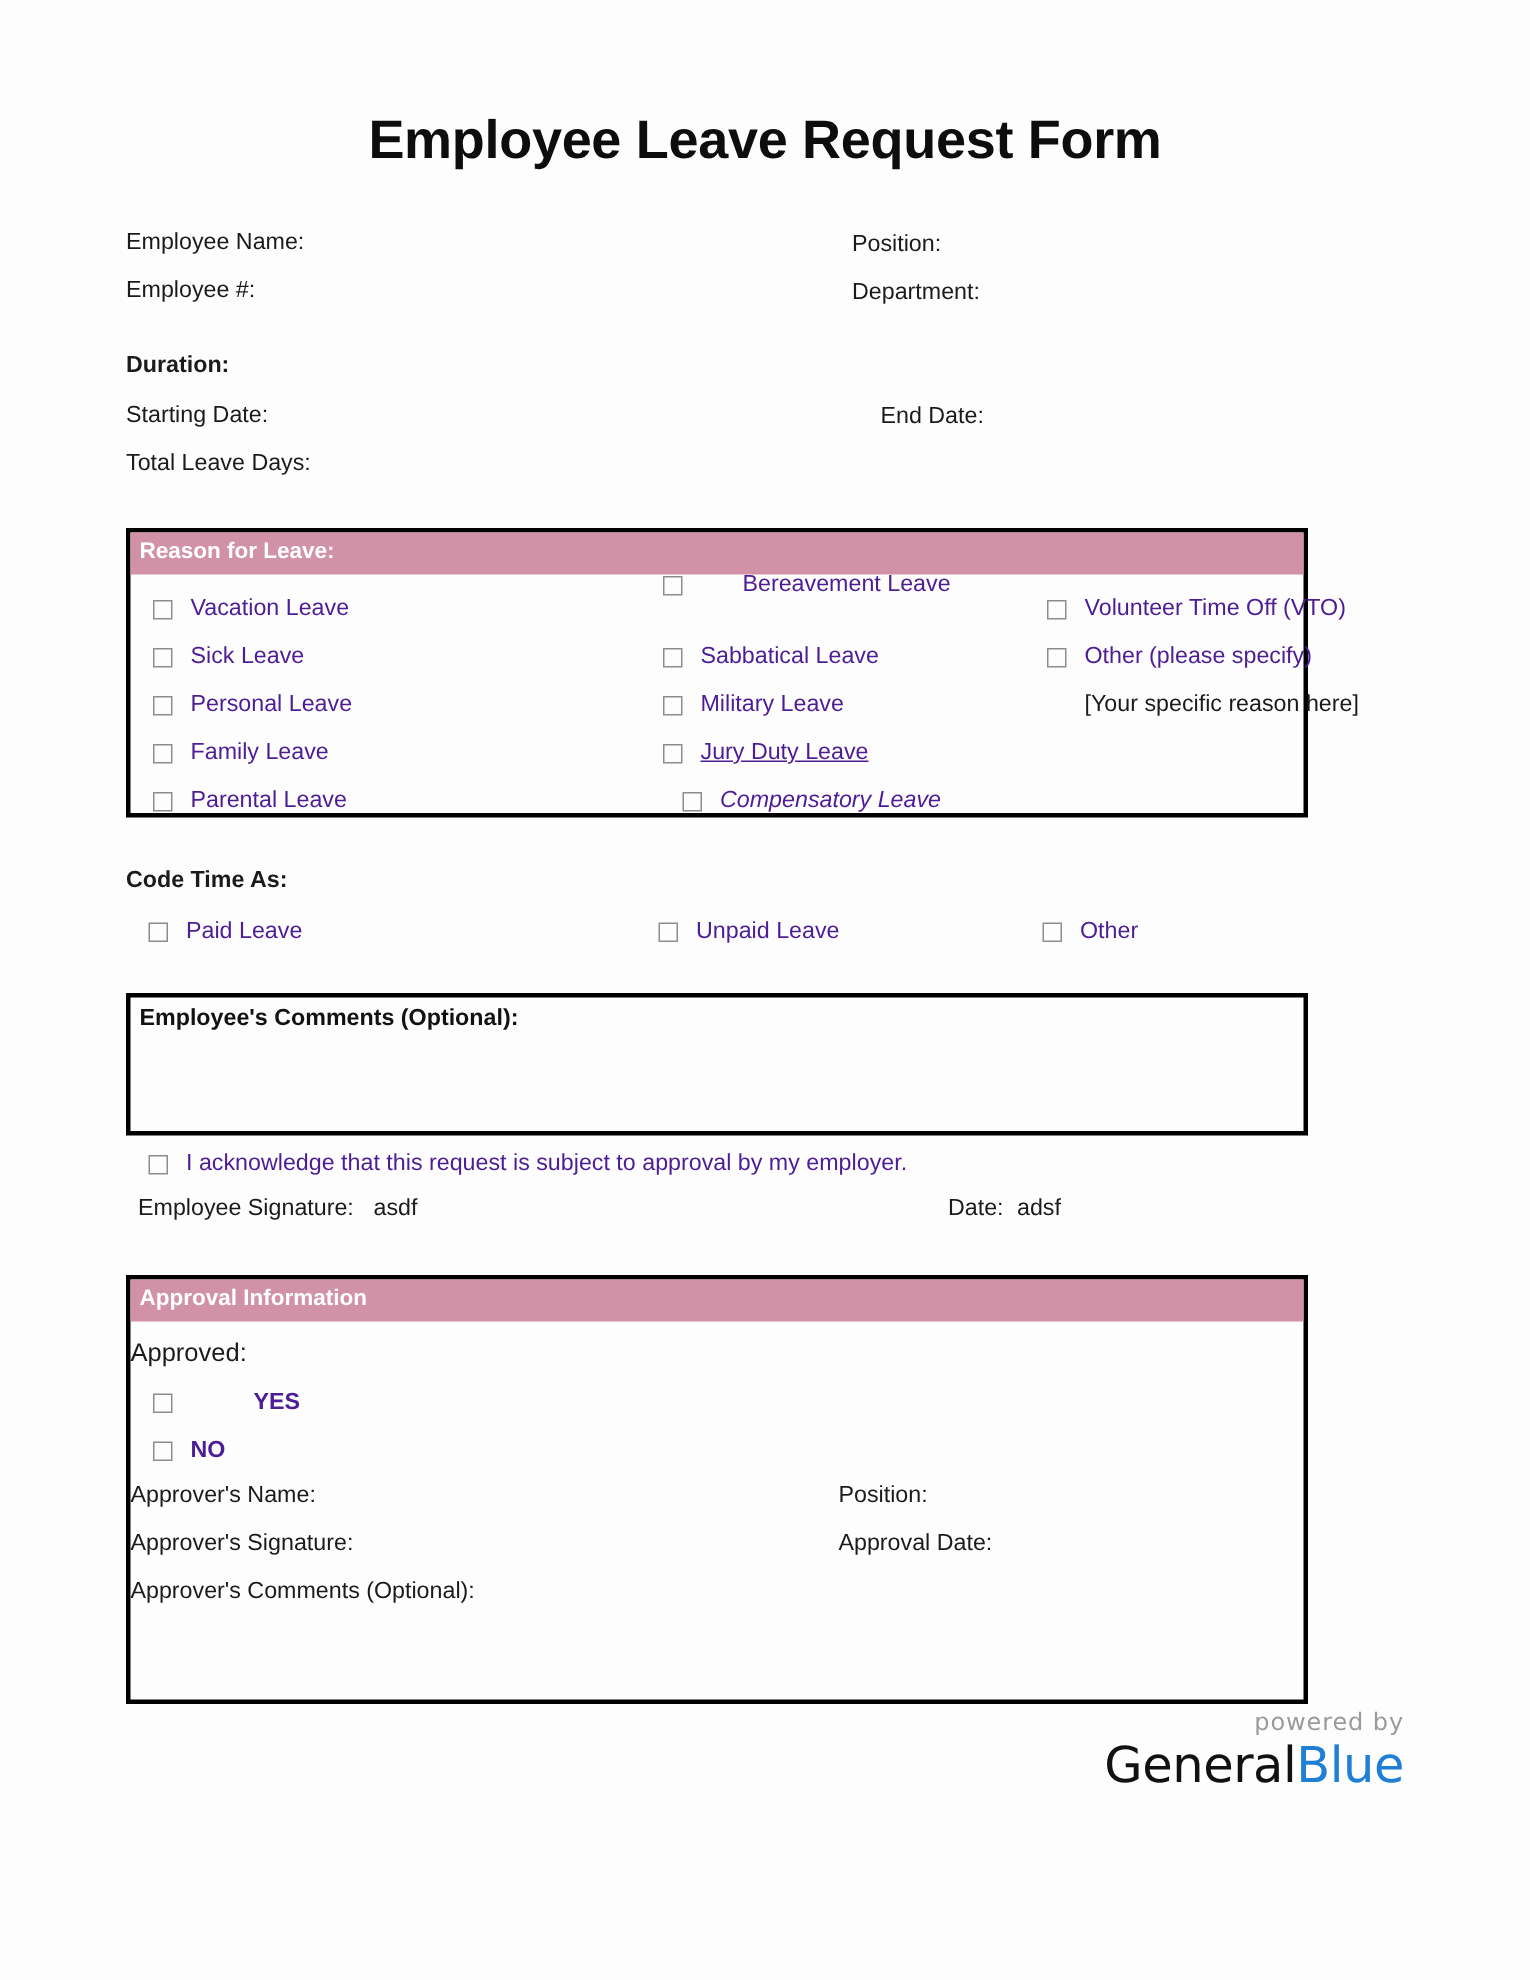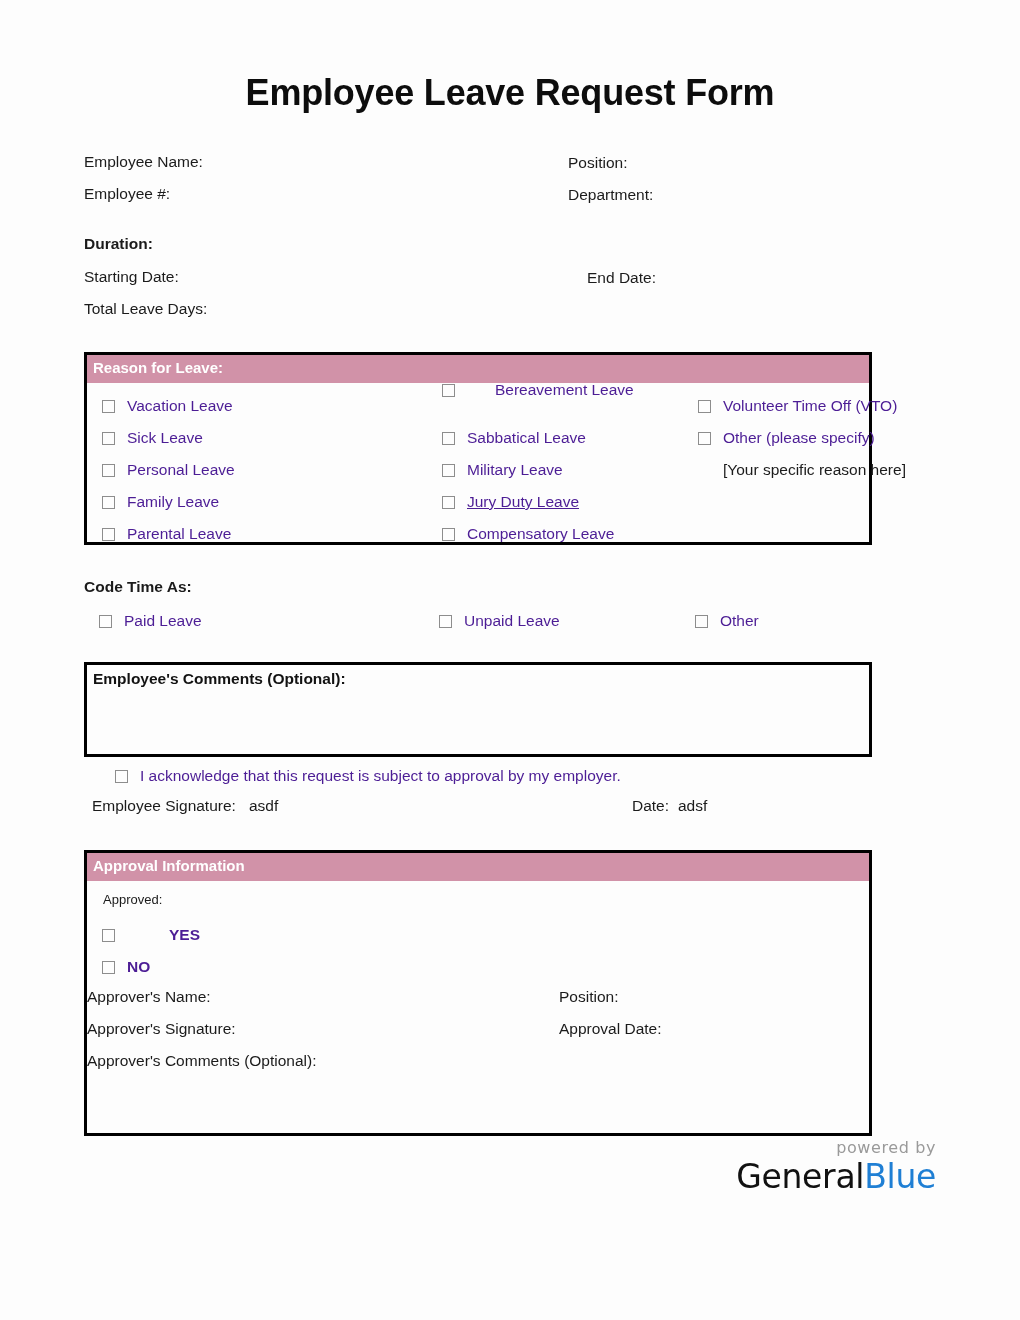--- a/index.html
+++ b/index.html
@@ -201,21 +201,21 @@
       <span class="cblabel">Sabbatical Leave</span>
     </div>
     <div class="cbrow" style="left:355px; top:104px;">
       <span class="cbox"></span>
       <span class="cblabel">Military Leave</span>
     </div>
     <div class="cbrow" style="left:355px; top:136px;text-decoration:underline;">
       <span class="cbox"></span>
       <span class="cblabel">Jury Duty Leave</span>
     </div>
-    <div class="cbrow" style="left:355px; top:168px;">
+    <div class="cbrow" style="left:368px; top:168px;font-style:italic;">
       <span class="cbox"></span>
       <span class="cblabel">Compensatory Leave</span>
     </div>
 
     <div class="cbrow" style="left:611px; top:40px;">
       <span class="cbox"></span>
       <span class="cblabel">Volunteer Time Off (VTO)</span>
     </div>
     <div class="cbrow" style="left:611px; top:72px;">
       <span class="cbox"></span>
@@ -239,36 +239,36 @@
   <div class="cbrow" style="left:695px; top:610px;">
     <span class="cbox"></span>
     <span class="cblabel">Other</span>
   </div>
 
   <div class="boxed" style="top:662px; height:95px;">
     <div class="commenthdr">Employee's Comments (Optional):</div>
     <div style="position:absolute; left:6px; top:32px; right:6px; bottom:4px; font-size:15.5px; color:#1b1b1b;"></div>
   </div>
 
-  <div class="cbrow" style="left:99px; top:765px;margin-left:16px;">
+  <div class="cbrow" style="left:99px; top:765px;">
     <span class="cbox"></span>
     <span class="cblabel">I acknowledge that this request is subject to approval by my employer.</span>
   </div>
 
   <div class="fieldrow" style="left:92px; top:797px; width:844px;">
     <span class="col1">Employee Signature:</span>
     <span class="col2" style="left:157px; top:0;">asdf</span>
     <span class="col2" style="left:540px; top:0;">Date:</span>
     <span class="col2" style="left:586px; top:0;">adsf</span>
   </div>
 
   <div class="boxed" style="top:850px; height:286px;">
     <div class="sectionhdr">Approval Information</div>
 
-    <div style="position:absolute; left:16px; top:39px; font-size:13px; color:#1b1b1b;">Approved:</div>
+    <div style="position:absolute; left:0px; top:39px; font-size:17px; color:#1b1b1b;">Approved:</div>
 
     <div class="cbrow" style="left:15px; top:71px;gap:42px;">
       <span class="cbox"></span>
       <span class="cblabel bold">YES</span>
     </div>
     <div class="cbrow" style="left:15px; top:103px;">
       <span class="cbox"></span>
       <span class="cblabel bold">NO</span>
     </div>
 

